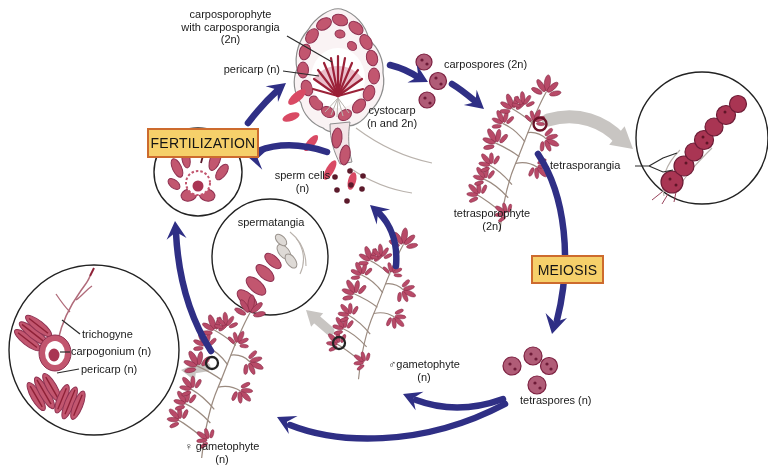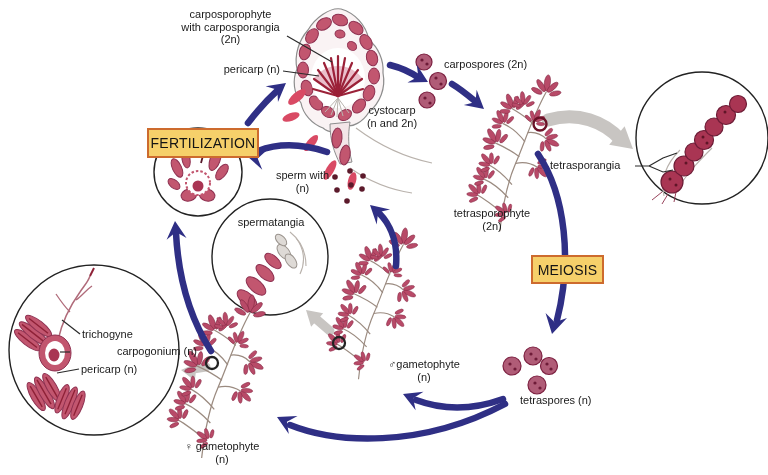--- a/index.html
+++ b/index.html
@@ -320,20 +320,20 @@
 (n and 2n)</div>
 <div class="lbl left" style="left:444px;top:58px;width:130px;">carpospores (2n)</div>
 <div class="lbl left" style="left:550px;top:159px;width:95px;">tetrasporangia</div>
 <div class="lbl" style="left:441px;top:191px;width:102px;margin-top:16px;">tetrasporophyte
 (2n)</div>
 <div class="lbl left" style="left:520px;top:394px;width:110px;">tetraspores (n)</div>
 <div class="lbl" style="left:368px;top:358px;width:112px;">♂gametophyte
 (n)</div>
 <div class="lbl" style="left:166px;top:440px;width:112px;">♀ gametophyte
 (n)</div>
-<div class="lbl" style="left:260px;top:169px;width:85px;">sperm with
+<div class="lbl" style="left:260px;top:169px;width:85px;">sperm cells
 (n)</div>
 <div class="lbl" style="left:223px;top:216px;width:96px;">spermatangia</div>
 <div class="lbl left" style="left:82px;top:328px;width:70px;">trichogyne</div>
-<div class="lbl left" style="left:71px;top:345px;width:126px;text-align:right;">carpogonium (n)</div>
+<div class="lbl left" style="left:71px;top:345px;width:126px;">carpogonium (n)</div>
 <div class="lbl left" style="left:81px;top:363px;width:85px;">pericarp (n)</div>
 
 </div>
 
 </body></html>

